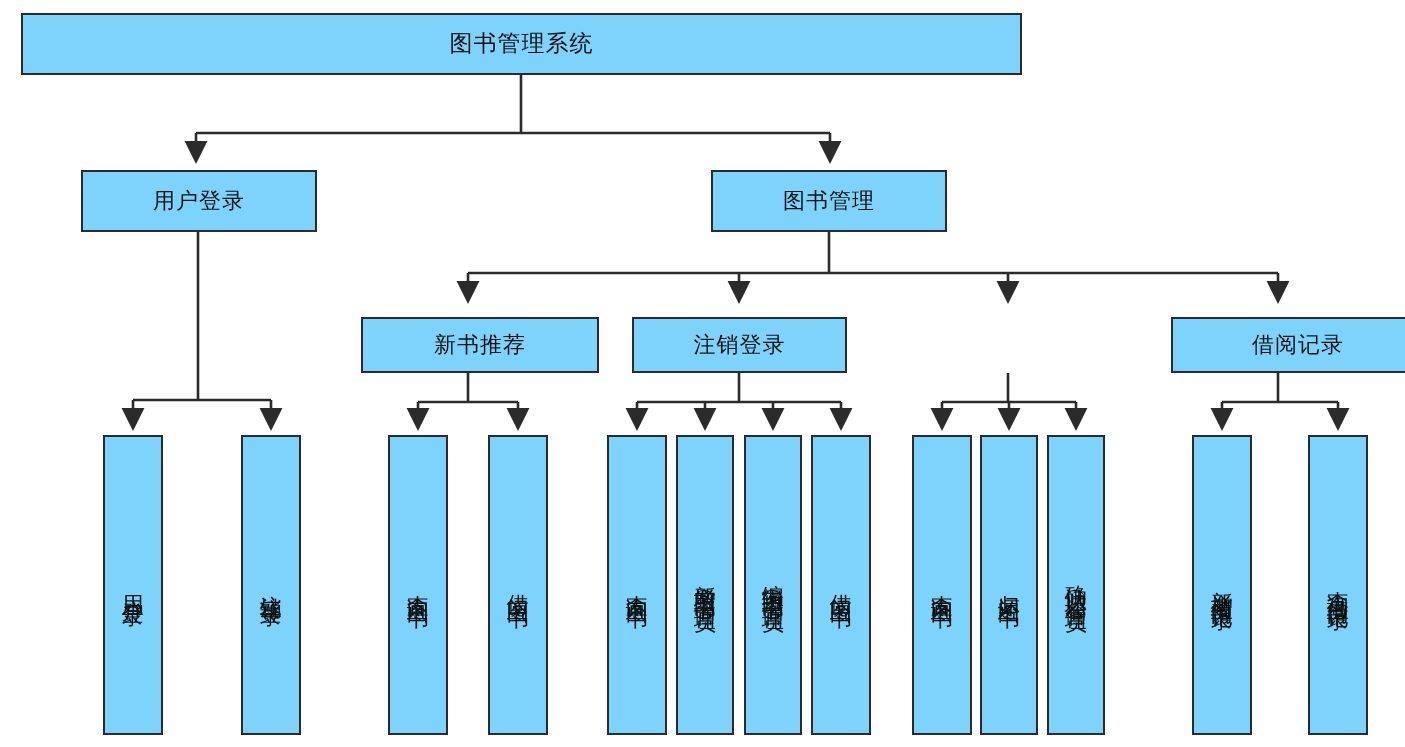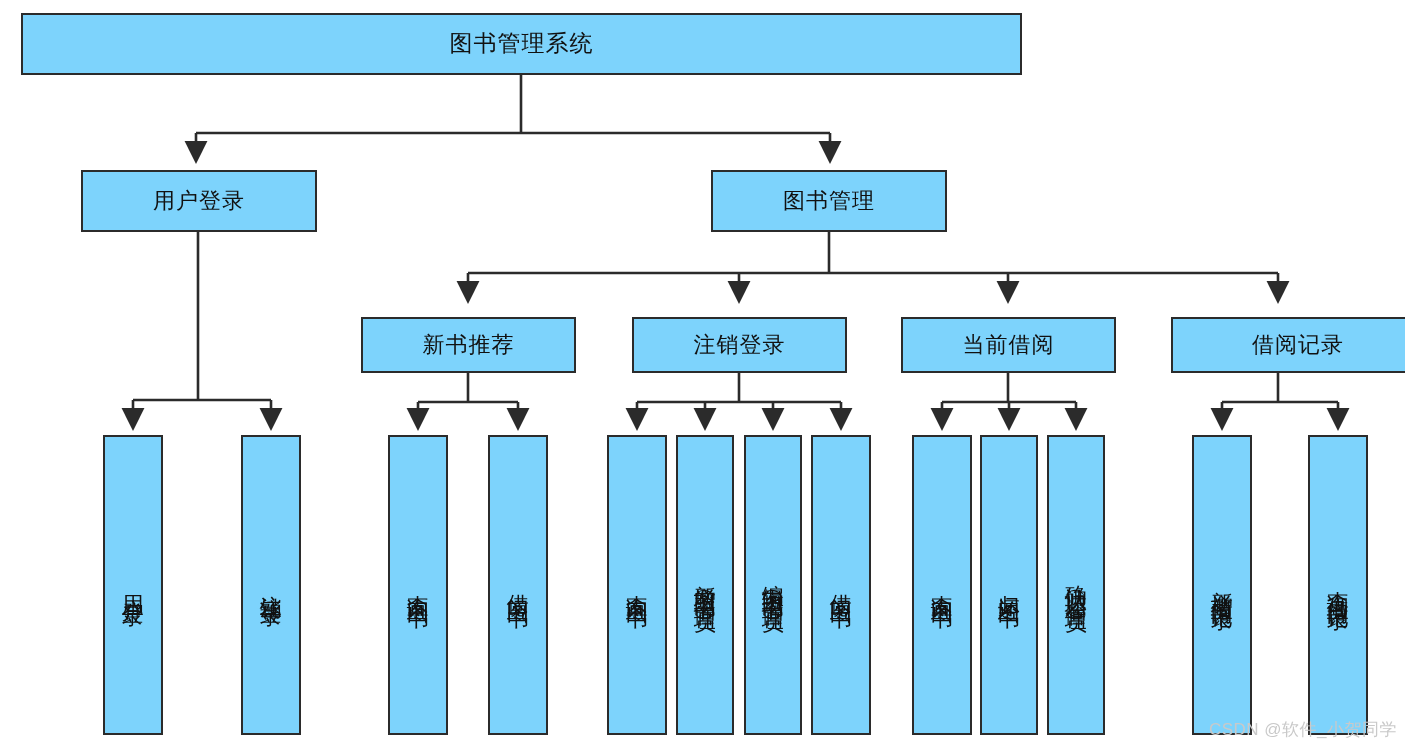--- a/index.html
+++ b/index.html
@@ -130,28 +130,25 @@
     <span>图书管理系统</span>
   </div>
 
   <div class="node h" style="left:81px; top:170px; width:236px; height:62px;">
     <span>用户登录</span>
   </div>
   <div class="node h" style="left:711px; top:170px; width:236px; height:62px;">
     <span>图书管理</span>
   </div>
 
-  <div class="node h" style="left:361px; top:317px; width:215px; height:56px;">
+  <div class="node h" style="left:361px; top:317px; width:238px; height:56px;">
     <span>新书推荐</span>
   </div>
   <div class="node h" style="left:632px; top:317px; width:215px; height:56px;">
     <span>注销登录</span>
-  </div>
-  <div class="node h" style="left:901px; top:317px; width:215px; height:56px;">
-    <span>当前借阅</span>
   </div>
   <div class="node h" style="left:1171px; top:317px; width:254px; height:56px;">
     <span>借阅记录</span>
   </div>
 
   <div class="node v" style="left:103px; top:435px; width:60px; height:300px;">
     <span class="vtext">用户登录</span>
   </div>
   <div class="node v" style="left:241px; top:435px; width:60px; height:300px;">
     <span class="vtext">注销登录</span>
@@ -187,14 +184,13 @@
     <span class="vtext">确认归还（管理员）</span>
   </div>
 
   <div class="node v" style="left:1192px; top:435px; width:60px; height:300px;">
     <span class="vtext">新增借阅记录</span>
   </div>
   <div class="node v" style="left:1308px; top:435px; width:60px; height:300px;">
     <span class="vtext">查询借阅记录</span>
   </div>
 
-  <div class="watermark">CSDN @软件_小贺同学</div>
 </div>
 
 </body></html>

